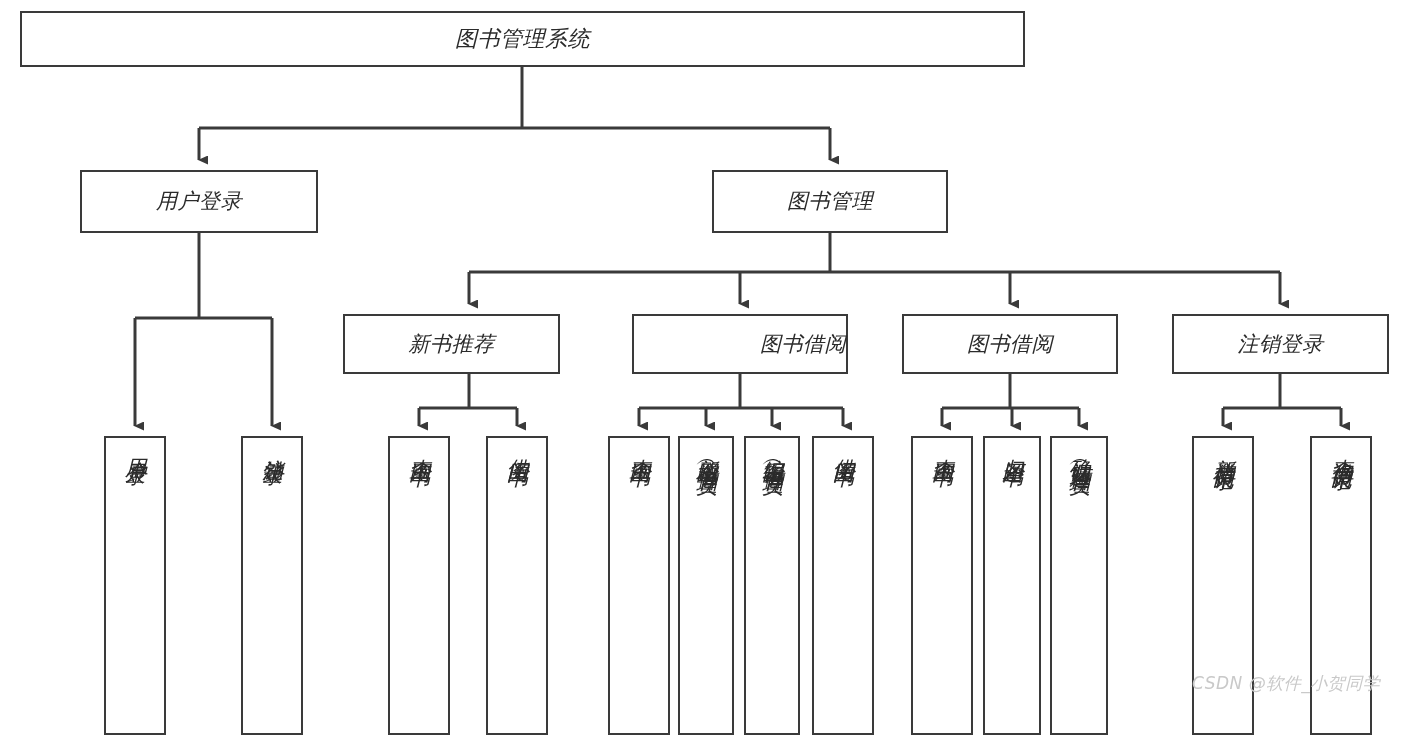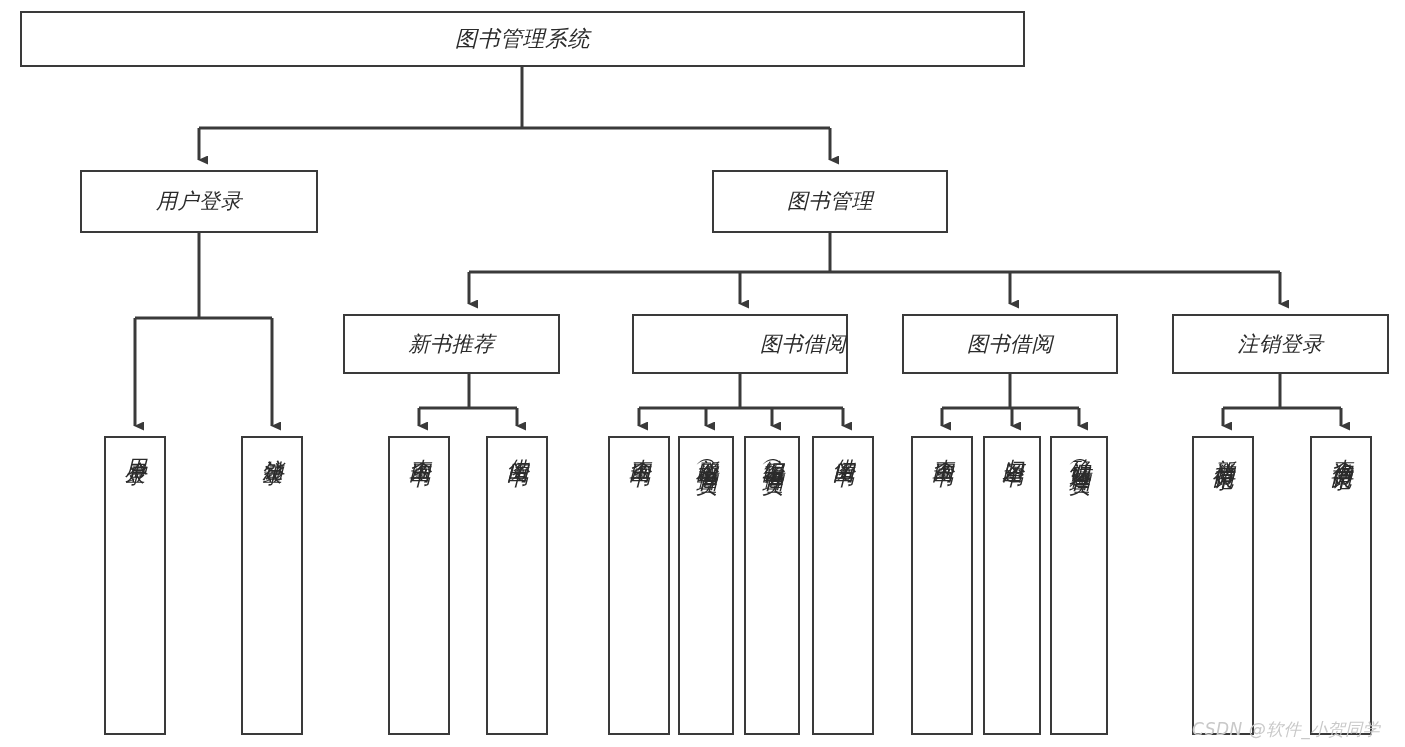--- a/index.html
+++ b/index.html
@@ -187,15 +187,15 @@
   <div class="node vert" style="left:1050px; top:436px; width:58px; height:299px;">
     <span class="node-label">确认归还（管理员）</span>
   </div>
   <div class="node vert" style="left:1192px; top:436px; width:62px; height:299px;">
     <span class="node-label">新增借阅记录</span>
   </div>
   <div class="node vert" style="left:1310px; top:436px; width:62px; height:299px;">
     <span class="node-label">查询借阅记录</span>
   </div>
 
-  <div class="watermark" style="left:1192px; top:718px;">CSDN @软件_小贺同学</div>
+  <div class="watermark" style="left:1192px; top:672px;">CSDN @软件_小贺同学</div>
 
 </div>
 
 </body></html>

